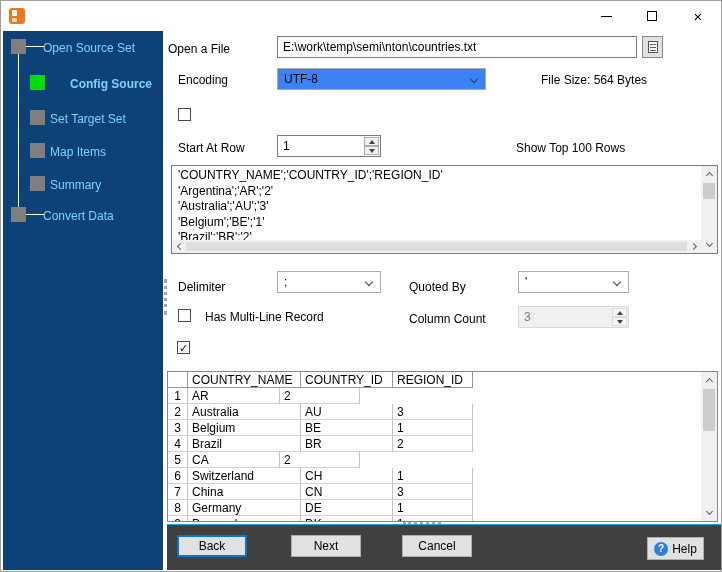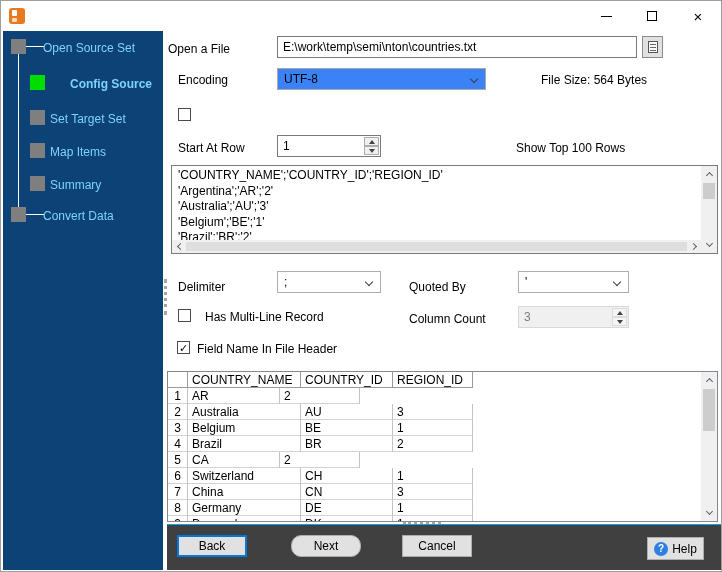--- a/index.html
+++ b/index.html
@@ -237,21 +237,20 @@
         </span>
       <span class="sb dn">
           <i class="tri-dn"></i>
         </span>
     </span>
   </div>
 
   <div class="checkbox" style="left:176px; top:340px;">
     <span>✓</span>
   </div>
-  <div class="lbl" style="left:196px; top:341px;">Field Name In File Header</div>
 
   <div class="grid-box">
     <div class="grid">
       <div class="grow ghead">
         <div class="gcell c0"></div>
         <div class="gcell c1">COUNTRY_NAME</div>
         <div class="gcell c2">COUNTRY_ID</div>
         <div class="gcell c3">REGION_ID</div>
       </div>
       <div class="grow">
@@ -315,21 +314,21 @@
       <span class="sarrow dn-ar">
           <span class="chx"></span>
         </span>
     </div>
   </div>
 
   <div class="hgrip"></div>
 
   <div class="btn-panel">
     <div class="btn default" style="left:10px;">Back</div>
-    <div class="btn" style="left:124px;border-radius:10px;">Next</div>
+    <div class="btn" style="left:124px;">Next</div>
     <div class="btn" style="left:235px;">Cancel</div>
     <div class="help-btn">
       <span class="help-ico">?</span>
       <span>Help</span>
     </div>
   </div>
 
 </div>
 
 </body></html>

